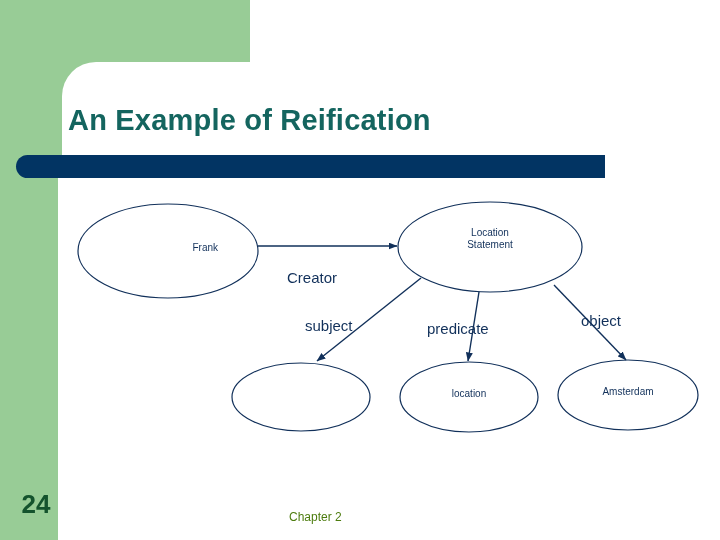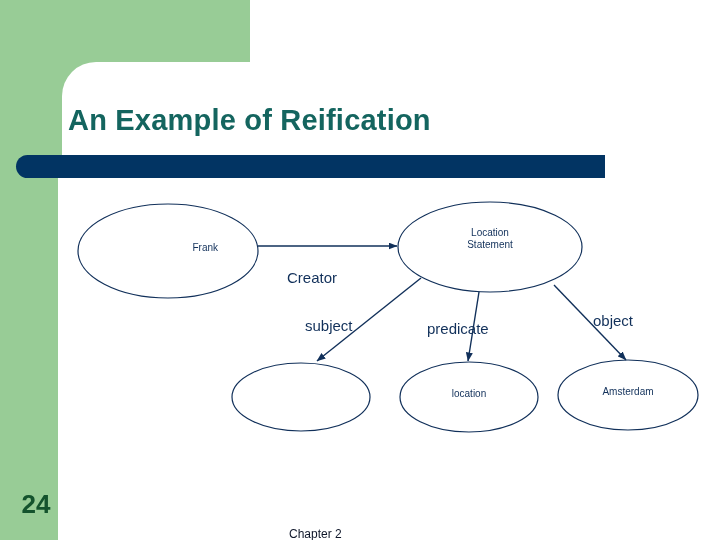--- a/index.html
+++ b/index.html
@@ -100,23 +100,22 @@
     text-align: center;
     font-size: 26px;
     font-weight: bold;
     color: #14532d;
   }
   .footer-center {
     position: absolute;
     left: 289px;
     top: 510px;
     font-size: 12px;
-    color: #0f172a;
+    color: #4d7c0f;
     white-space: nowrap;
-    margin-top: 17px;
   }
   .footer-right {
     position: absolute;
     left: 492px;
     top: 510px;
     font-size: 12px;
     color: #11305a;
     white-space: nowrap;
   }
 </style>
@@ -157,18 +156,18 @@
 
   <div class="node-label" style="left:118px; top:242px; width:100px;text-align:right;">Frank</div>
   <div class="node-label" style="left:430px; top:227px; width:120px;">Location
 Statement</div>
   <div class="node-label" style="left:419px; top:388px; width:100px;">location</div>
   <div class="node-label" style="left:568px; top:386px; width:120px;">Amsterdam</div>
 
   <div class="edge-label" style="left:287px; top:222px;margin-top:47px;">Creator</div>
   <div class="edge-label" style="left:305px; top:293px;margin-top:24px;">subject</div>
   <div class="edge-label" style="left:392px; top:320px;margin-left:35px;">predicate</div>
-  <div class="edge-label" style="left:593px; top:312px;">object</div>
+  <div class="edge-label" style="left:581px; top:312px;">object</div>
 
   <div class="page-number">24</div>
   <div class="footer-center">Chapter 2</div>
 
 </div>
 
 </body></html>

